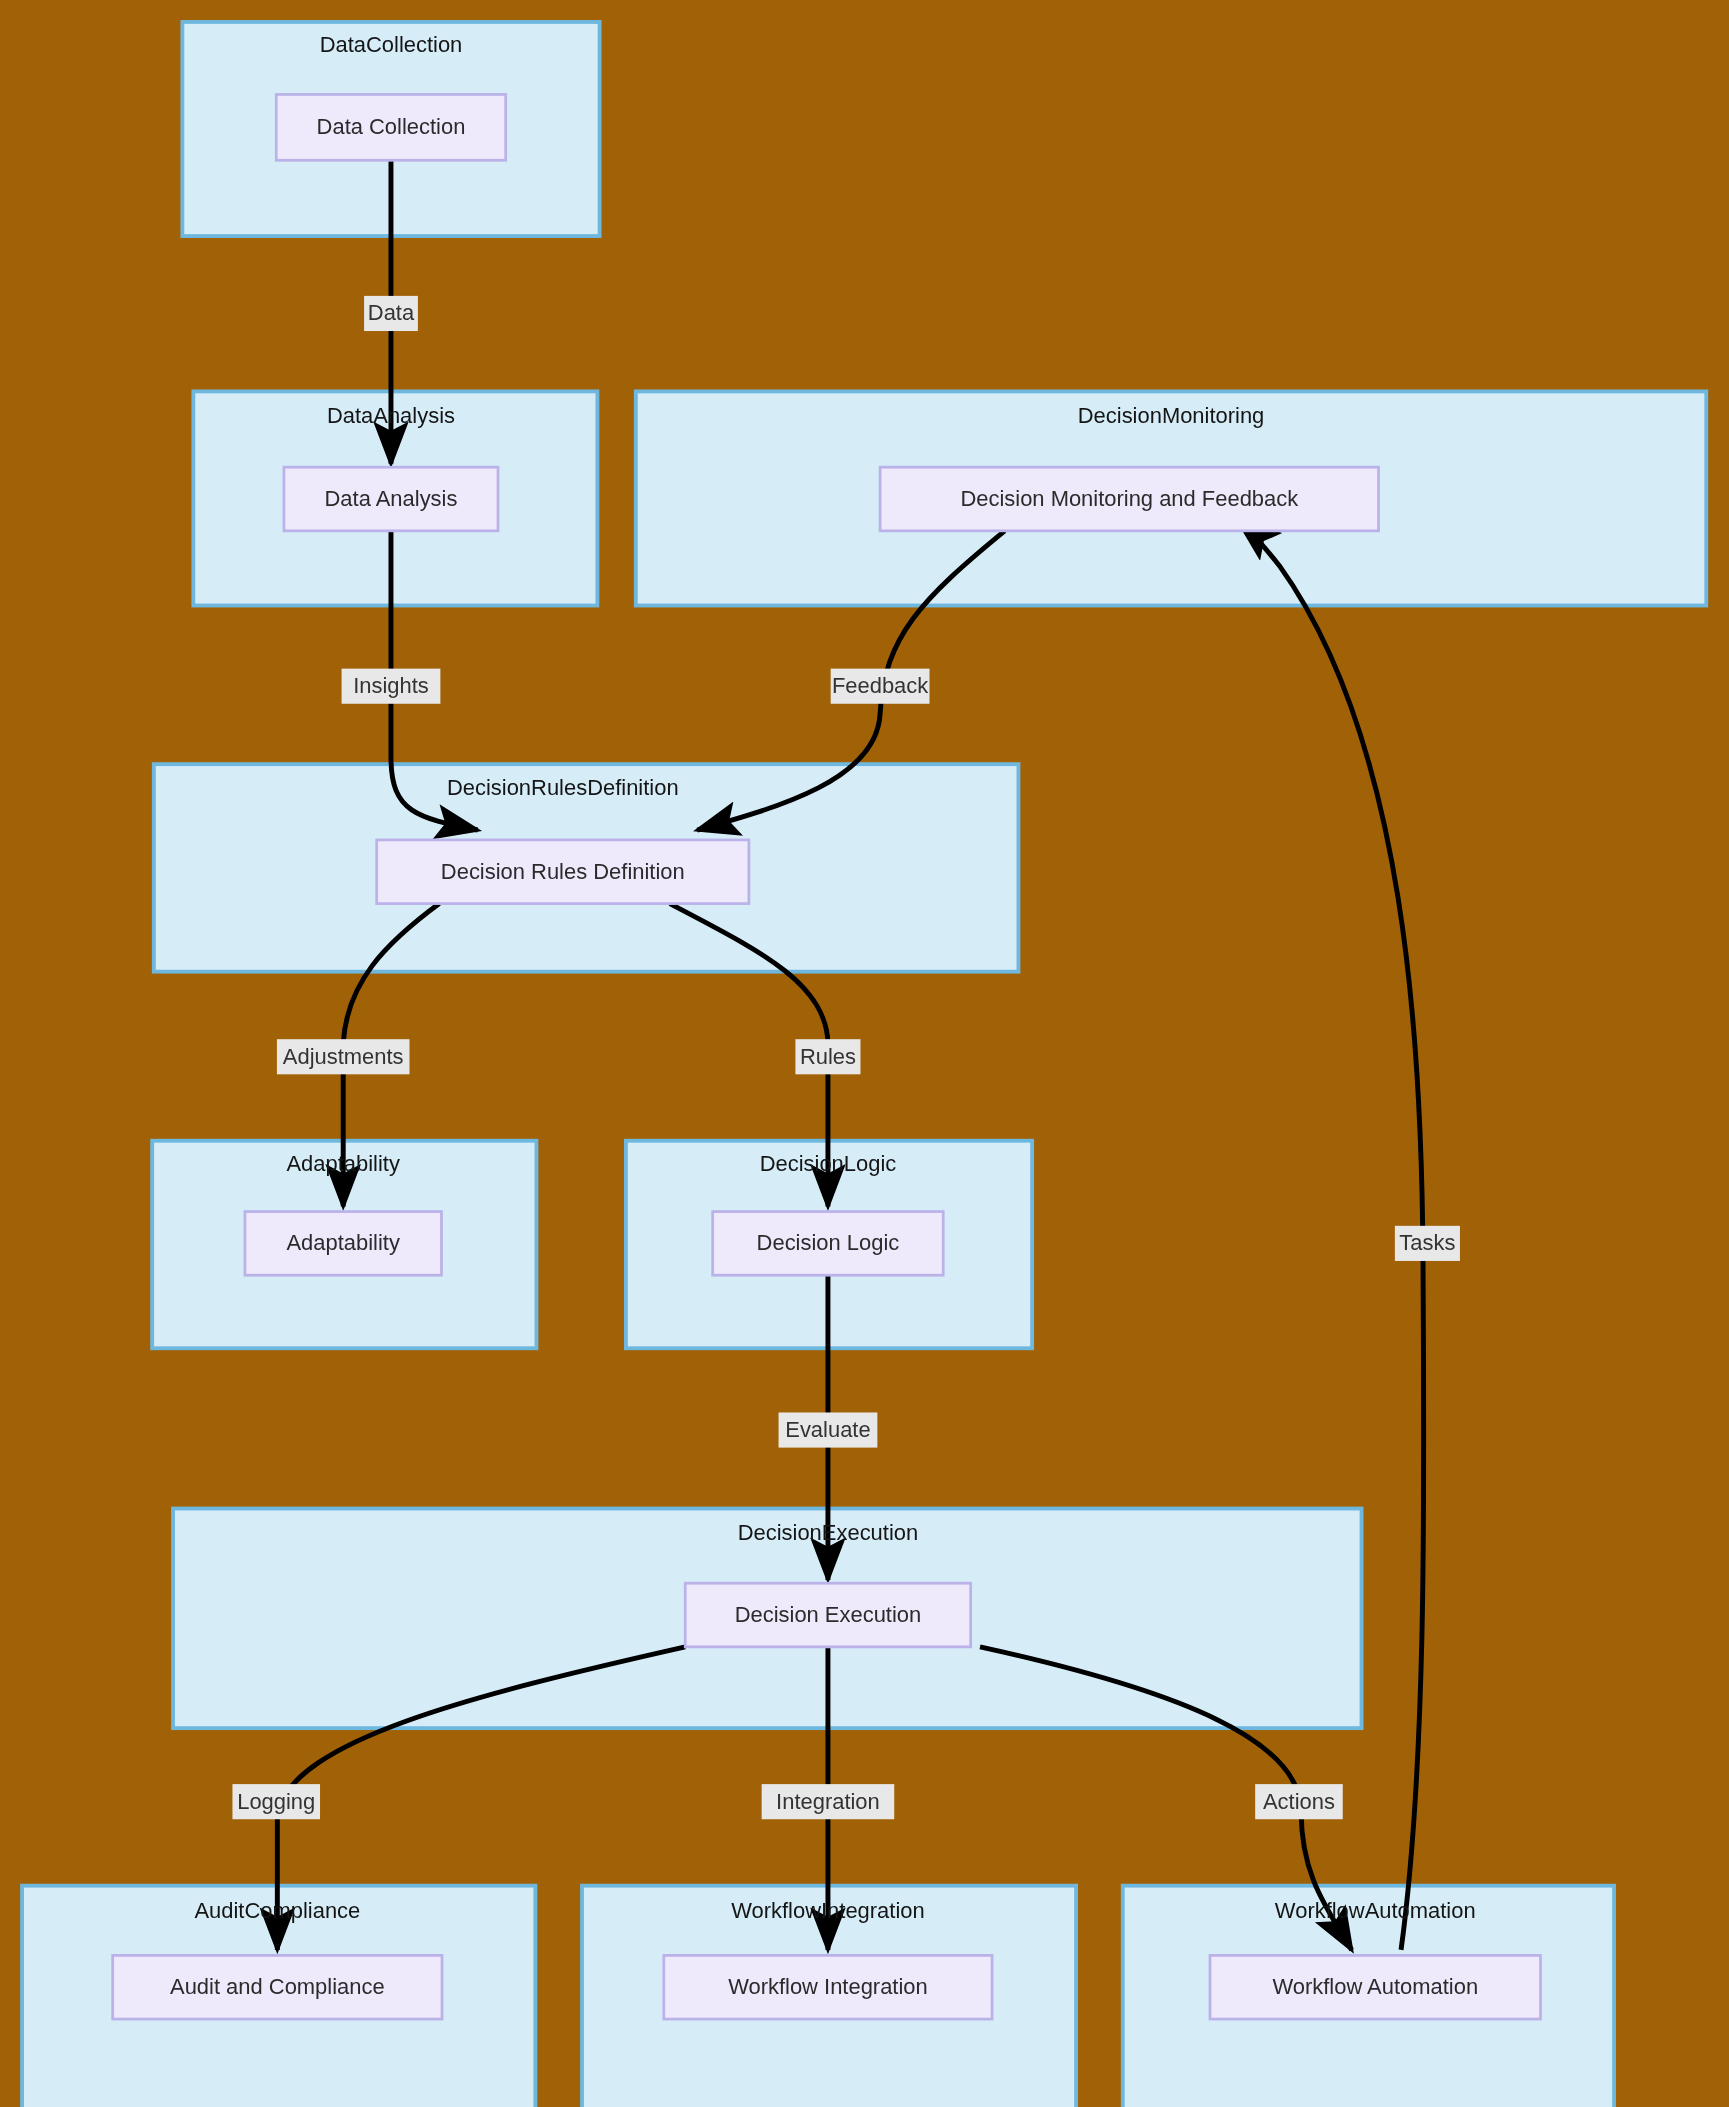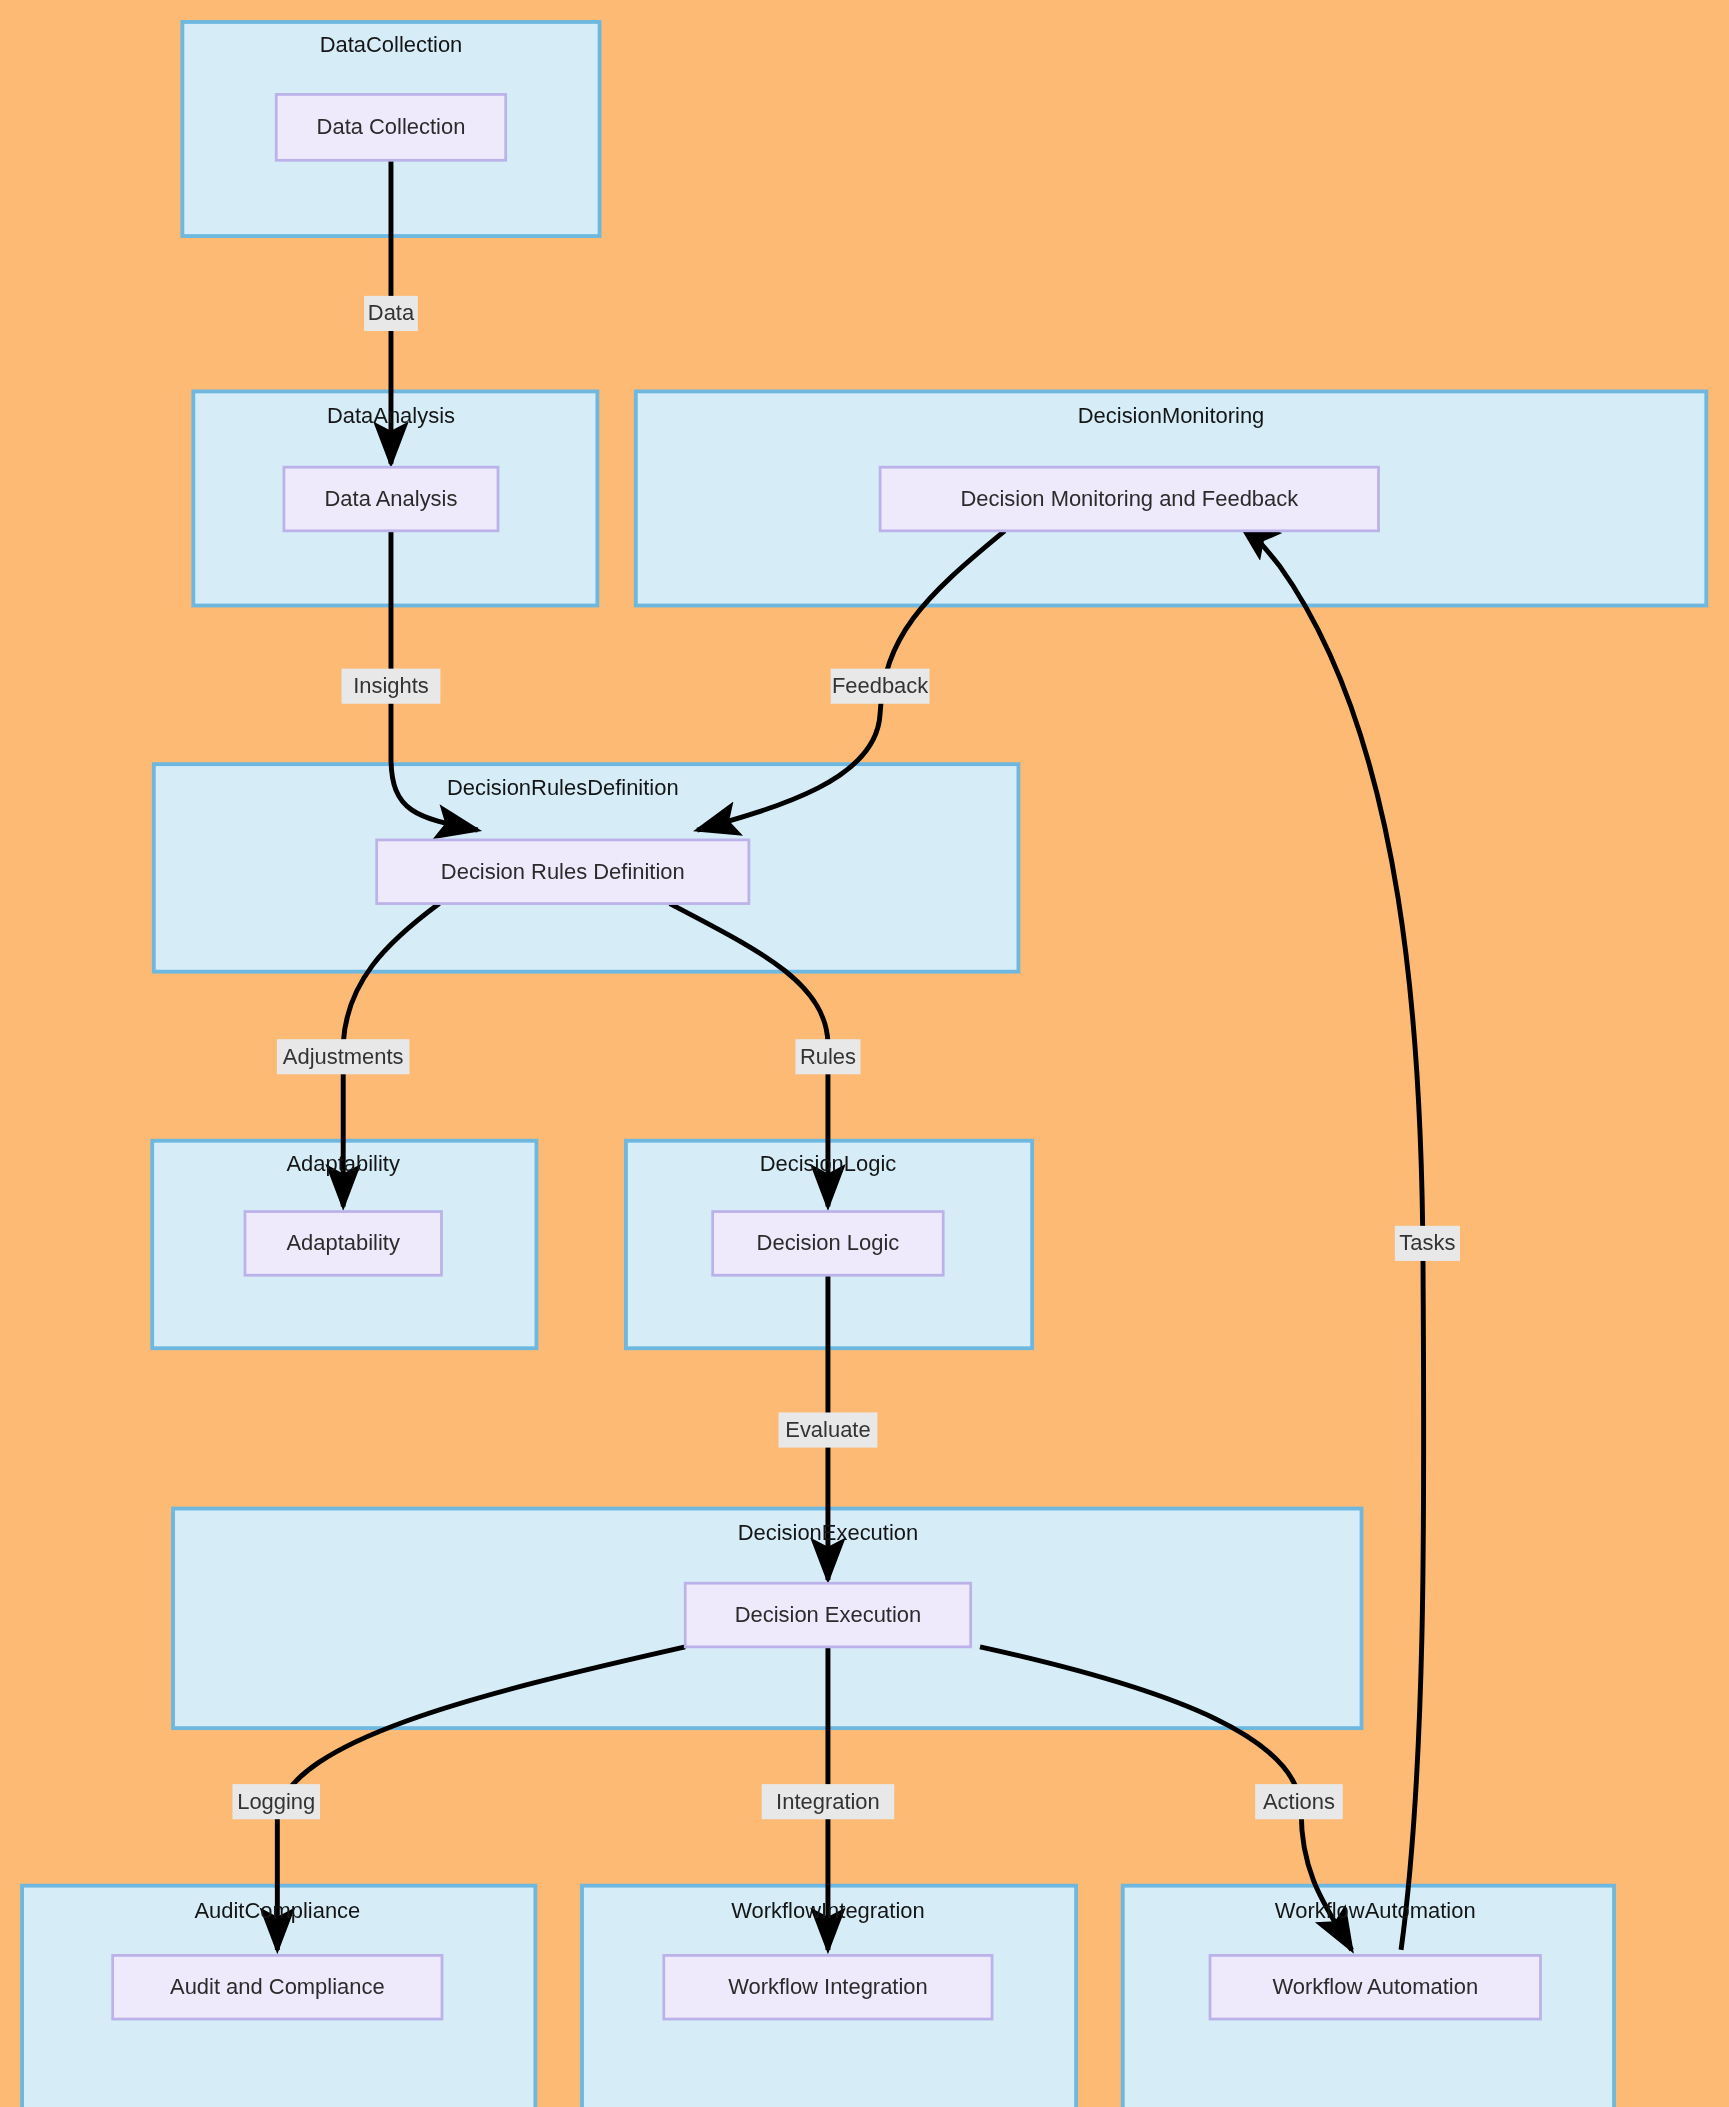--- a/index.html
+++ b/index.html
@@ -4,21 +4,21 @@
 <style>
   html, body {
     margin: 0;
     padding: 0;
     background: #ffffff;
   }
   #diagram-root {
     position: relative;
     width: 1730px;
     height: 2108px;
-    background: #fdba74;
+    background: #a16207;
     font-family: "Liberation Sans", sans-serif;
     overflow: hidden;
   }
   svg#flow {
     position: absolute;
     top: 0; left: 0;
     width: 1730px;
     height: 2108px;
   }
   .cluster-rect {

